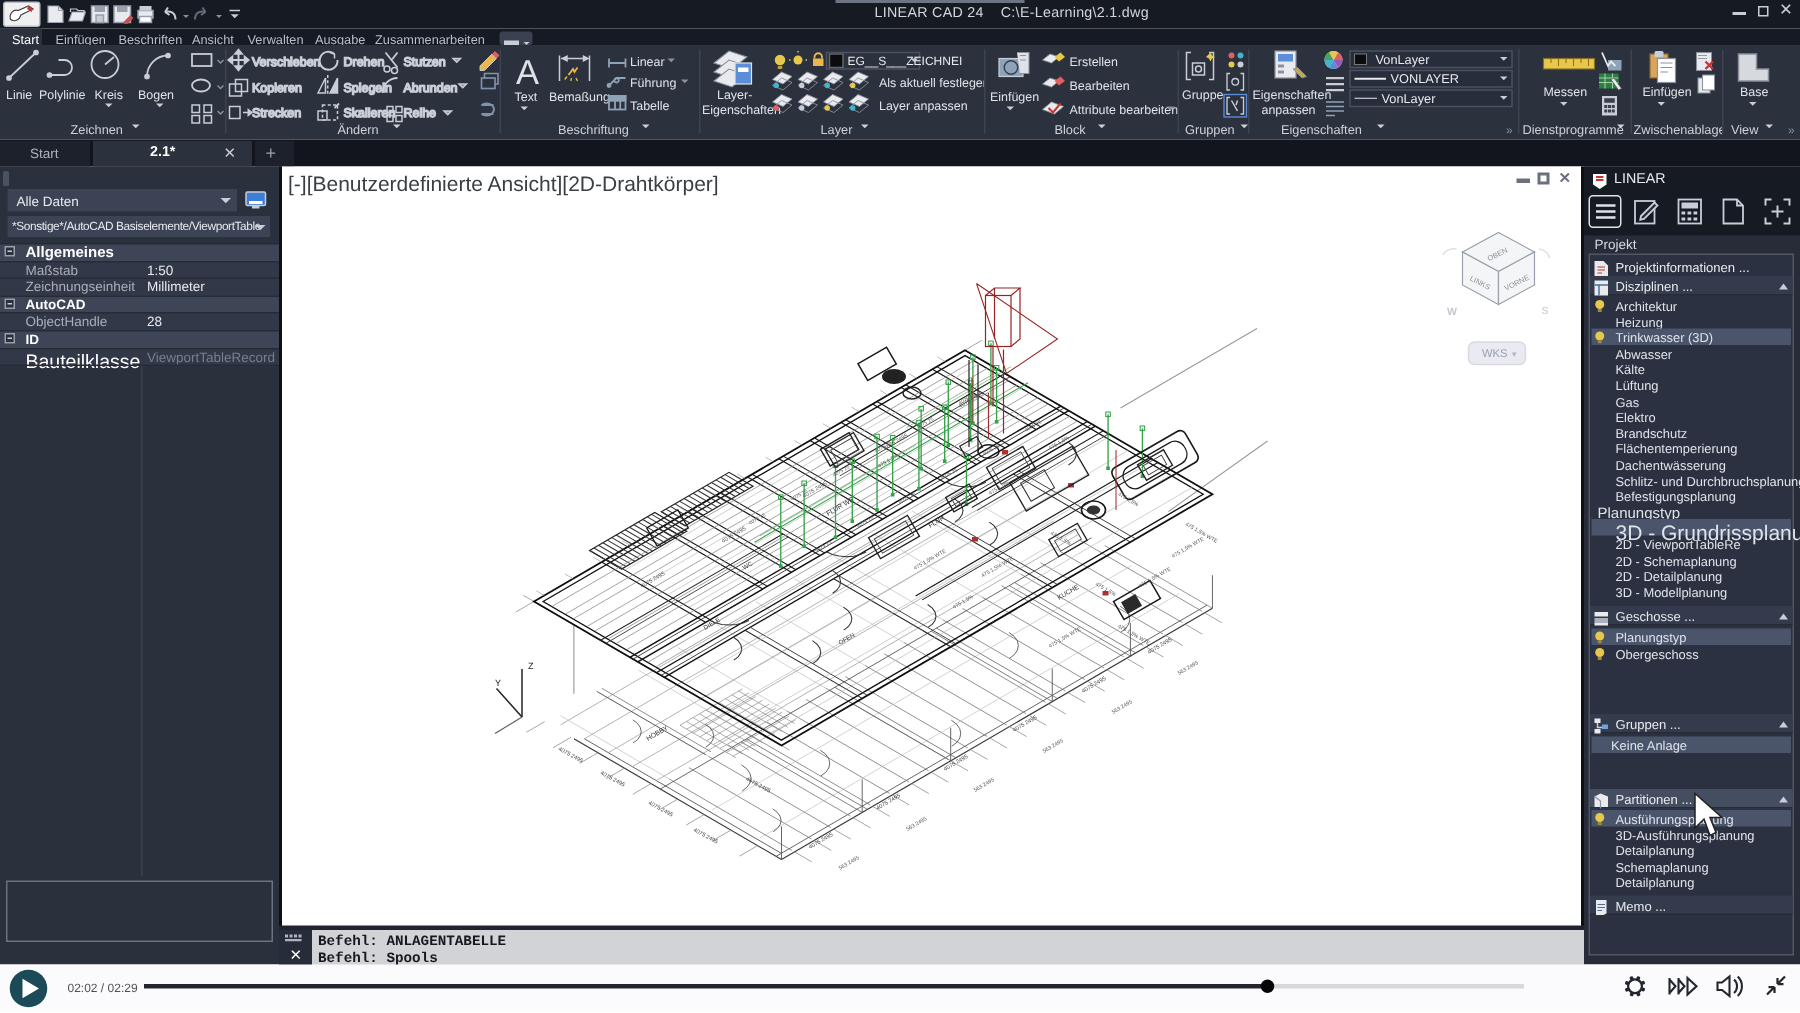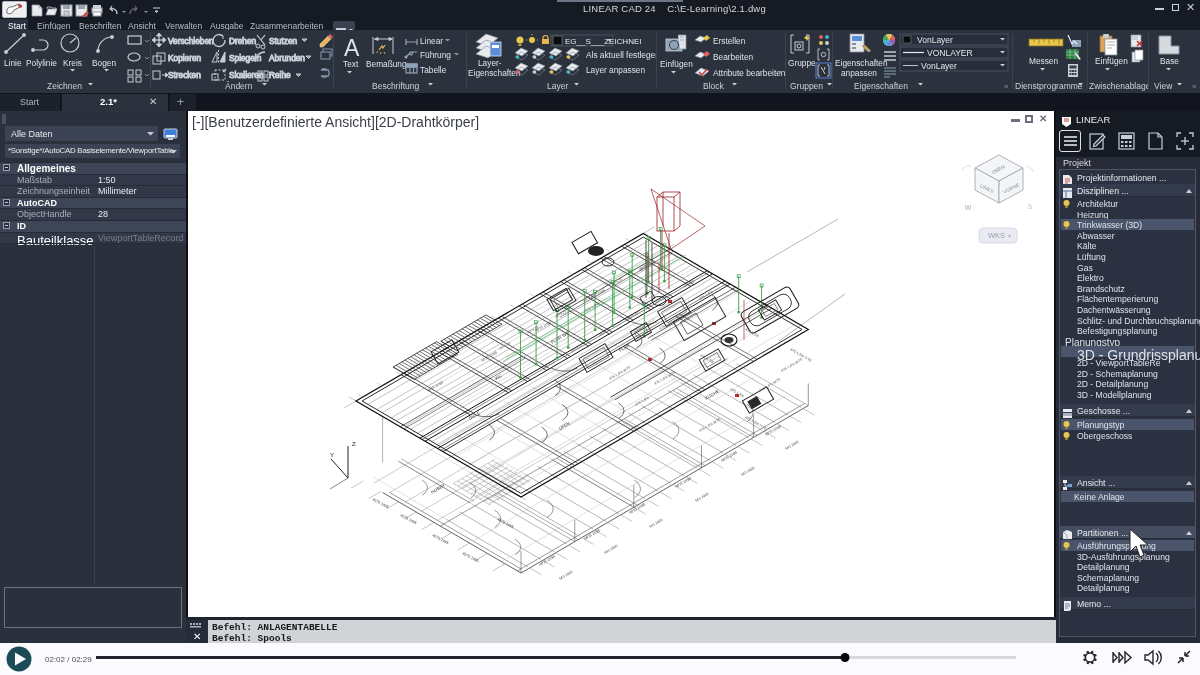--- a/index.html
+++ b/index.html
@@ -1092,21 +1092,21 @@
       <rect x="3.2" y="7" width="2.6" height="2" fill="#9a8a3a"></rect>
     </svg>
     <div class="abs" style="left:1077px;top:431px;font-size:8.6px;color:#dfe3ea;white-space:nowrap">Obergeschoss</div>
     <div class="abs" style="left:1060px;top:476px;width:135px;height:13px;background:#343b4c;border-bottom:1px solid #262b38"></div>
     <div class="abs" style="left:1062px;top:477px;width:11px;height:11px"><svg width="11" height="12">
         <rect x="1" y="1" width="4" height="3" fill="#e8eaee"></rect>
         <rect x="6" y="5" width="4" height="3" fill="#6fa3d9"></rect>
         <path d="M3,4 v3 h3" stroke="#c8cdd6" fill="none"></path>
         <rect x="1" y="8" width="4" height="3" fill="#e8eaee"></rect>
       </svg></div>
-    <div class="abs" style="left:1077px;top:478px;font-size:8.7px;color:#e8eaee">Ansicht ...</div>
+    <div class="abs" style="left:1077px;top:478px;font-size:8.7px;color:#e8eaee">Gruppen ...</div>
     <svg class="abs" style="left:1185px;top:480px" width="8" height="6">
       <path d="M1,5 L4,1 L7,5 z" fill="#c8cdd6"></path>
     </svg>
     <div class="abs" style="left:1061px;top:491px;width:133px;height:11px;background:#4a546b"></div>
     <div class="abs" style="left:1074px;top:492px;font-size:8.6px;color:#dfe3ea;white-space:nowrap">Keine Anlage</div>
     <div class="abs" style="left:1060px;top:526px;width:135px;height:13px;background:#454e61;border-bottom:1px solid #262b38"></div>
     <div class="abs" style="left:1062px;top:527px;width:11px;height:11px"><svg width="11" height="12">
         <path d="M1,3 l4,-2 5,2 v7 h-9 z" fill="#e8eaee"></path>
         <path d="M1,3 l4,3 v5" stroke="#8a909c" fill="none" stroke-width="0.8"></path>
       </svg></div>

